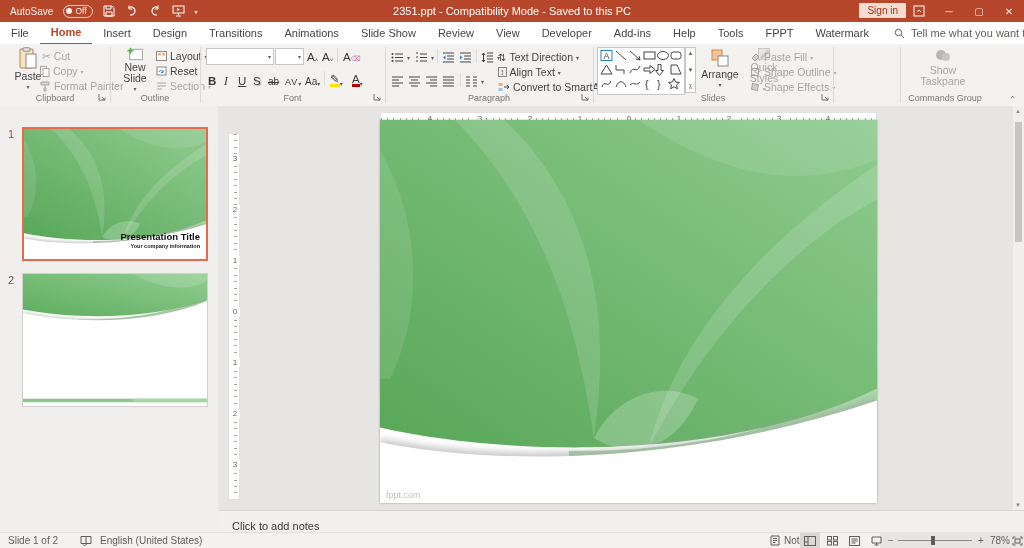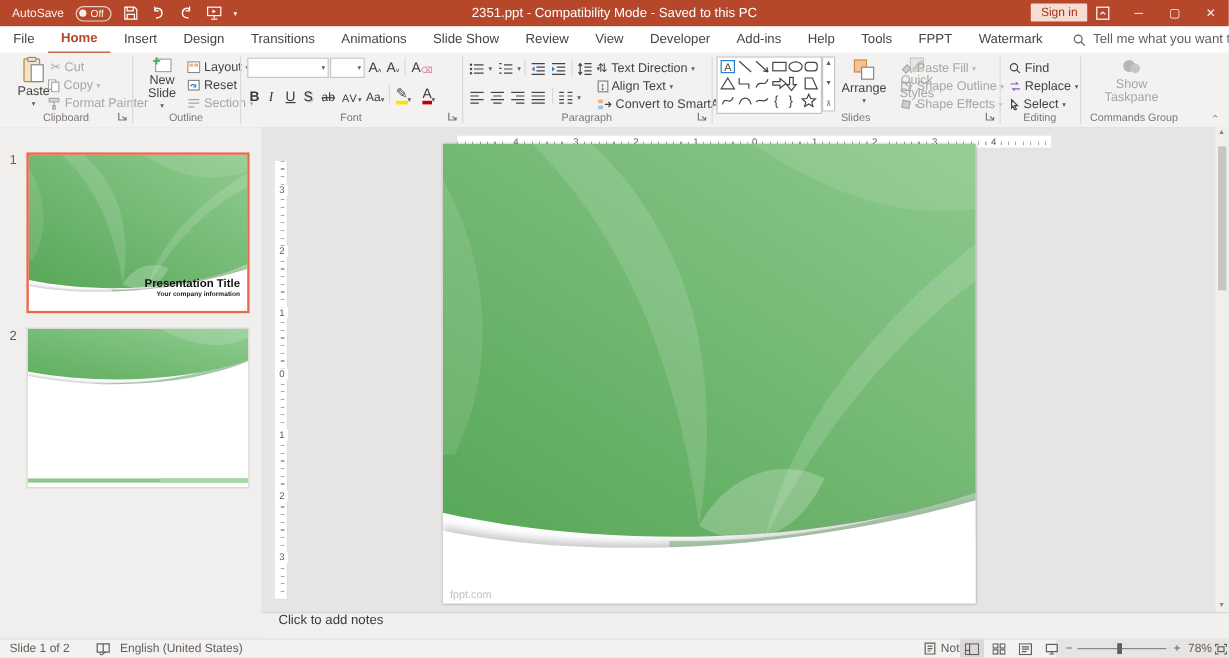--- a/index.html
+++ b/index.html
@@ -55,21 +55,21 @@
   .hnum{position:absolute;top:1px;width:12px;text-align:center;font-size:8px;color:#605e5c;background:#fff;}
   .vnum{position:absolute;left:1px;width:10px;text-align:center;font-size:8px;color:#605e5c;background:#fff;}
   .slide-title{position:absolute;right:16px;font-weight:bold;color:#111;white-space:nowrap;}
   .slide-sub{position:absolute;right:16px;font-weight:bold;color:#222;white-space:nowrap;}
   .wm{position:absolute;left:6px;bottom:3px;font-size:9px;color:#c3c1bf;}
   .thumbnum{position:absolute;font-size:11px;}
   .scrollbar{left:1013px;top:106px;width:11px;height:404px;background:#f0efee;}
 
   
   .notes{left:218px;top:510px;width:806px;height:22px;background:#f1f0ef;border-top:1px solid #d8d6d4;
-         font-size:11px;color:#3b3a39;display:flex;align-items:flex-start;padding-left:14px;box-sizing:border-box;}
+         font-size:11px;color:#3b3a39;display:flex;align-items:flex-end;padding-left:14px;box-sizing:border-box;}
   .statusbar{left:0;top:532px;width:880px;height:16px;background:#f3f2f1;border-top:1px solid #e1dfdd;
              font-size:10px;color:#605e5c;}
   .sbitem{position:absolute;top:0;height:15px;display:flex;align-items:center;gap:4px;white-space:nowrap;}
   .viewbtn{width:20px;height:15px;display:flex;align-items:center;justify-content:center;}
   .viewbtn.active{background:#dbd9d7;}
   svg{display:block;}
 </style>
 </head>
 <body>
 
@@ -444,44 +444,20 @@
   </div>
   <div class="sbtn dis" style="left:750px;top:36px">
     <svg width="11" height="10" viewBox="0 0 11 10">
         <rect x="2" y="2" width="6" height="6" fill="#d0cecc" stroke="#a8a6a4" transform="rotate(10 5 5)"></rect>
       </svg>
     <span>Shape Effects</span>
       <i class="dd">▾</i>
   </div>
   <div class="vdiv" style="left:833px"></div>
 
-  <div class="ab" style="left:833px;top:0;width:67px;height:61px">
-    <div class="sbtn" style="left:8px;top:6px">
-      <svg width="10" height="10" viewBox="0 0 10 10">
-          <circle cx="4" cy="4" r="3" fill="none" stroke="#444"></circle>
-          <path d="M6.2,6.2 L9,9" stroke="#444"></path>
-        </svg>
-      <span>Find</span>
-    </div>
-    <div class="sbtn" style="left:8px;top:21px">
-      <svg width="10" height="10" viewBox="0 0 10 10">
-          <path d="M1,3 h6 l-1.5,-1.5 M9,7 H3 l1.5,1.5" fill="none" stroke="#7b64c0"></path>
-        </svg>
-      <span>Replace</span>
-        <i class="dd">▾</i>
-    </div>
-    <div class="sbtn" style="left:8px;top:36px">
-      <svg width="9" height="10" viewBox="0 0 9 10">
-          <path d="M2,1 L7,6 H4.5 L6,9 L4.5,9.7 L3.2,6.8 L2,8 z" fill="none" stroke="#444"></path>
-        </svg>
-      <span>Select</span>
-        <i class="dd">▾</i>
-    </div>
-    <div class="grplabel">Editing</div>
-  </div>
   <div class="vdiv" style="left:900px"></div>
 
   <div class="ab" style="left:900px;top:0;width:90px;height:61px">
     <div class="bigbtn dis" style="left:20px">
       <svg width="20" height="18" viewBox="0 0 20 18">
           <circle cx="8" cy="8" r="5" fill="#b8b6b4"></circle>
           <circle cx="13" cy="10" r="4" fill="#c8c6c4"></circle>
         </svg>
       <span>Show Taskpane</span>
     </div>
@@ -559,21 +535,21 @@
   <div class="vticks"></div>
   <span class="vnum" style="top:20px">3</span>
   <span class="vnum" style="top:71px">2</span>
   <span class="vnum" style="top:122px">1</span>
   <span class="vnum" style="top:173px">0</span>
   <span class="vnum" style="top:224px">1</span>
   <span class="vnum" style="top:275px">2</span>
   <span class="vnum" style="top:326px">3</span>
 </div>
 
-<div class="ab slidebox" style="left:369px;top:120px;width:444px;height:383px;overflow:hidden">
+<div class="ab slidebox" style="left:380px;top:120px;width:497px;height:383px;overflow:hidden">
   <svg width="497" height="383" viewBox="0 0 1000 770" preserveAspectRatio="none">
     <defs>
       <linearGradient id="g3a" x1="0" y1="1" x2="1" y2="0">
         <stop offset="0" stop-color="#58a758"></stop>
           <stop offset="1" stop-color="#8fcb8f"></stop>
       </linearGradient>
       <filter id="b3">
           <feGaussianBlur stdDeviation="7"></feGaussianBlur>
         </filter>
     </defs>

